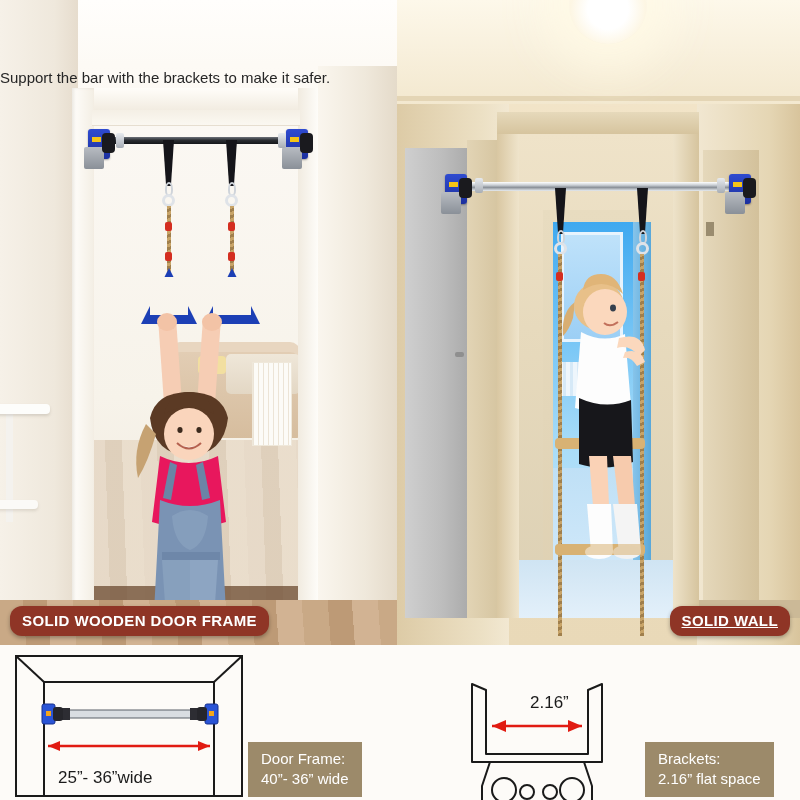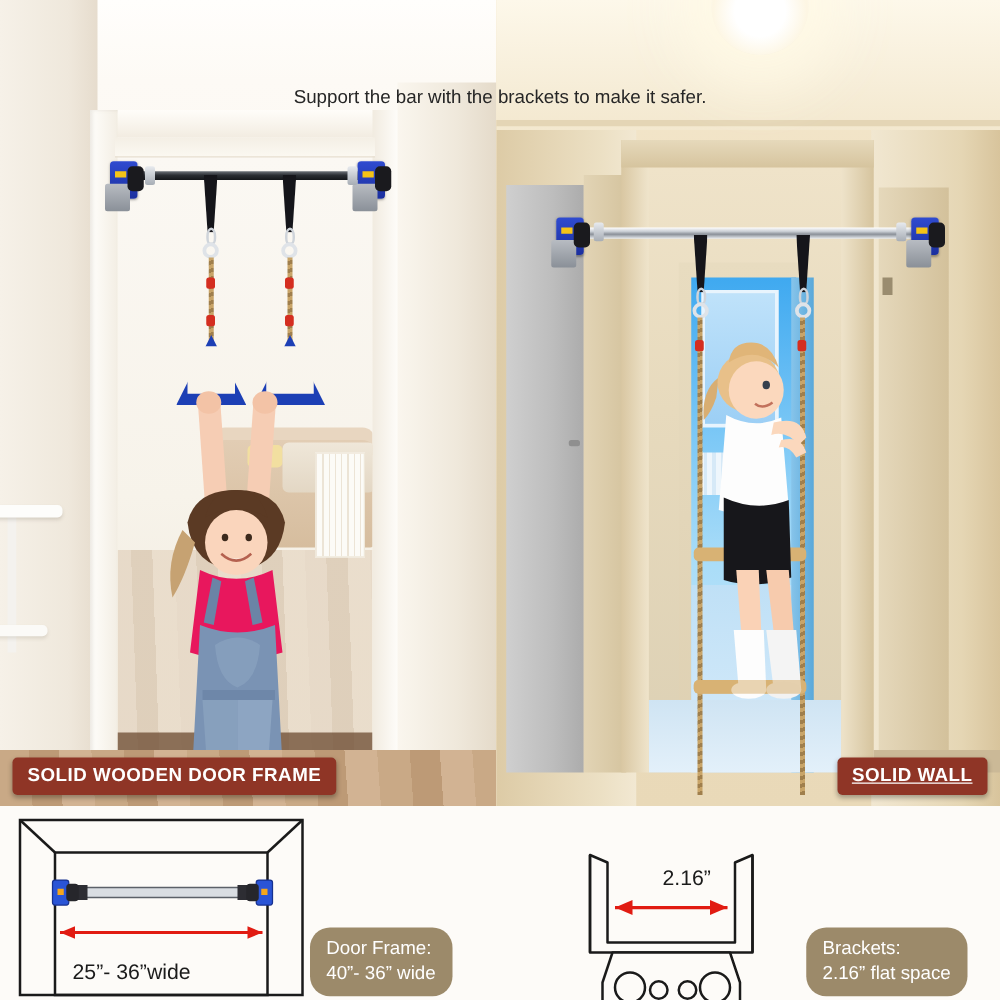--- a/index.html
+++ b/index.html
@@ -132,38 +132,38 @@
     background:linear-gradient(90deg,#87c4ea,#59a8da); }
   .r-hallfloor { position:absolute; left:122px; top:560px; width:154px; height:58px;
     background:linear-gradient(180deg,#cfe4f3,#e3f0fa); }
   .r-door-r { position:absolute; left:306px; top:150px; width:56px; height:470px;
     background:linear-gradient(90deg,#e5d8bb,#d3c19b); }
   .r-door-r-latch { position:absolute; left:309px; top:222px; width:8px; height:14px; background:#9a8c6f; }
   .r-base-r { position:absolute; left:302px; top:600px; width:101px; height:18px; background:#cbb997; }
 
   
   .tag { position:absolute; background:#8f3526; color:#fff; font-weight:bold;
-    letter-spacing:.4px; border-radius:4px; padding:6px 12px 7px; font-size:15px;
+    letter-spacing:.4px; border-radius:12px; padding:6px 12px 7px; font-size:15px;
     box-shadow:0 2px 4px rgba(0,0,0,.3); white-space:nowrap; }
   .tag-left { left:10px; top:606px; }
   .tag-right { right:10px; top:606px;text-decoration:underline; }
 
   
   .title { position:absolute; left:0; top:32px; width:800px; text-align:center;
     font-size:27px; font-weight:bold; color:#8b2517; letter-spacing:-.2px; }
-  .subtitle { position:absolute; left:0; top:69px; width:800px; text-align:center;
+  .subtitle { position:absolute; left:0; top:69px; width:800px; 
     font-size:15px; color:#262626; }
 
   
   .diagrams { position:absolute; left:0; top:645px; width:800px; height:155px; background:#fdfbf8; }
   .diag { position:absolute; top:0; width:400px; height:155px; }
   .diag-left { left:0; }
   .diag-right { left:400px;margin-top:16px; }
 
-  .info-badge { position:absolute; background:#9c8a6a; color:#fff; border-radius:16px;
+  .info-badge { position:absolute; background:#9c8a6a; color:#fff; border-radius:0;
     padding:7px 13px 8px; font-size:15px; line-height:1.32; white-space:nowrap; }
   .info-badge-left { left:248px; top:742px; }
   .info-badge-right { left:645px; top:742px; }
 
   .measure-label { position:absolute; font-size:17px; color:#1b1b1b; white-space:nowrap; }
 
   svg { display:block; }
 </style>
 </head>
 <body>

